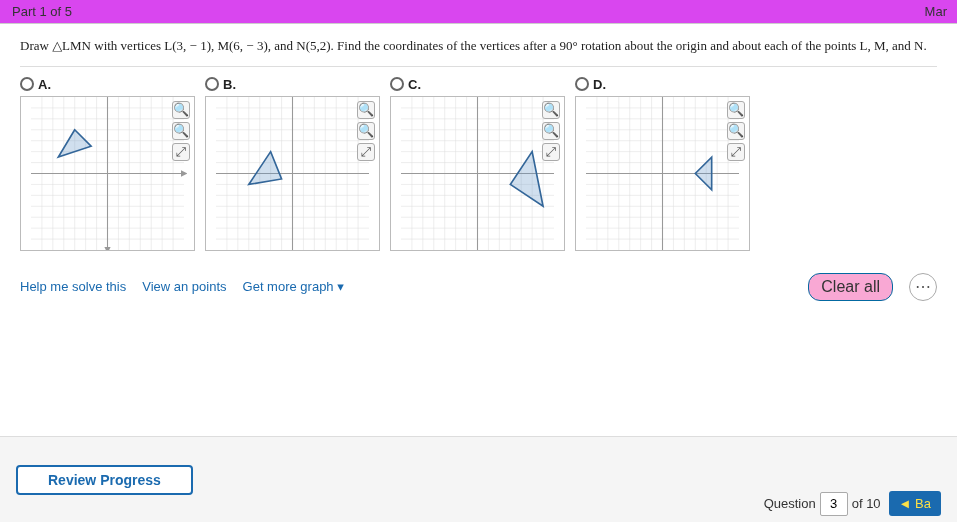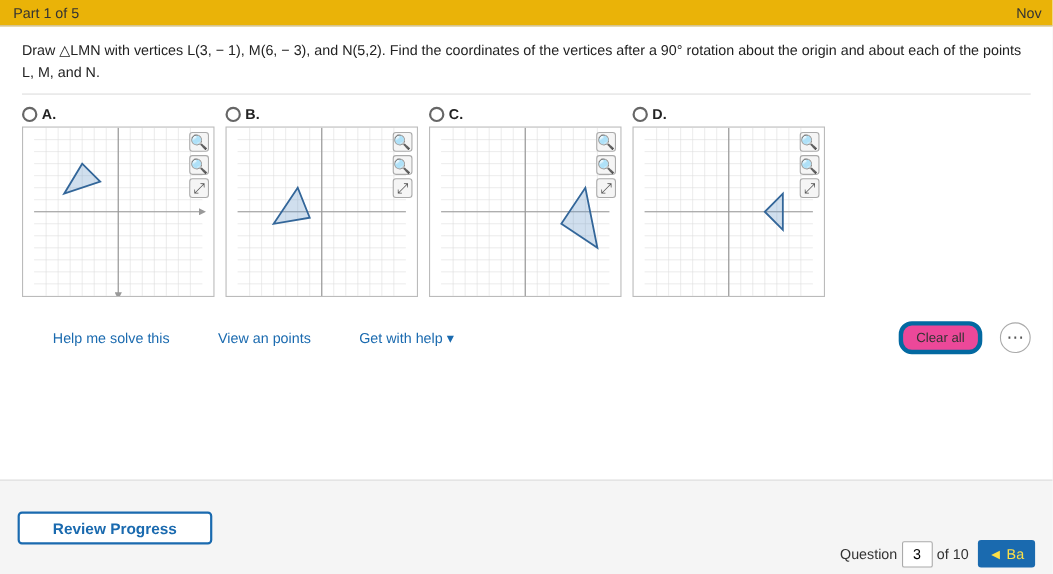--- a/index.html
+++ b/index.html
@@ -13,21 +13,21 @@
     }
     .main-container {
       background: #fff;
       width: 957px;
       height: 522px;
       display: flex;
       flex-direction: column;
       position: relative;
     }
     .top-bar {
-      background: #eab308;
+      background: #d946ef;
       padding: 4px 12px;
       font-size: 13px;
       color: #333;
       border-bottom: 1px solid #ccc;
       display: flex;
       align-items: center;
       justify-content: space-between;
     }
     .nov-label {
       position: absolute;
@@ -42,20 +42,21 @@
       display: flex;
       flex-direction: column;
     }
     .question-text {
       font-size: 13px;
       color: #222;
       line-height: 1.5;
       border-bottom: 1px solid #ddd;
       padding-bottom: 10px;
       margin-bottom: 10px;
+      font-family: Liberation Serif, serif;
     }
     .choose-label {
       font-size: 13px;
       color: #222;
       margin-bottom: 8px;
     }
     .options-row {
       display: flex;
       flex-direction: row;
       gap: 10px;
@@ -127,21 +128,20 @@
       align-items: center;
       gap: 16px;
       margin-top: 12px;
       margin-bottom: 6px;
     }
     .action-link {
       font-size: 13px;
       color: #1a6aaf;
       cursor: pointer;
       text-decoration: none;
-      margin-left: 28px;
     }
     .footer-bar {
       background: #f5f5f5;
       border-top: 1px solid #ddd;
       padding: 6px 16px;
       display: flex;
       align-items: center;
       justify-content: space-between;
     }
     .review-btn {
@@ -178,24 +178,24 @@
     .back-btn {
       background: #1a6aaf;
       color: #fde047;
       border: none;
       padding: 5px 10px;
       font-size: 13px;
       border-radius: 3px;
       cursor: pointer;
     }
     .clear-btn {
-      background: #ec4899;
-      border: 4px solid #0369a1;
+      background: #f9a8d4;
+      border: 1px solid #0369a1;
       color: #333;
-      font-size: 12px;
+      font-size: 16px;
       padding: 4px 12px;
       border-radius: 12px;
       cursor: pointer;
     }
     .dots-btn {
       background: #fff;
       border: 1px solid #aaa;
       border-radius: 50%;
       width: 28px;
       height: 28px;
@@ -226,21 +226,21 @@
     .arrow-head {
       fill: #999;
     }
   </style>
 </head>
 <body>
 <div class="main-container">
 
   <div class="top-bar">
     <span class="part-label">Part 1 of 5</span>
-    <span class="nov-label">Nov</span>
+    <span class="nov-label">Mar</span>
   </div>
 
   <div class="content-area">
 
     <div class="question-text">
       <span>Draw △LMN with vertices L(3, − 1), M(6, − 3), and N(5,2). Find the coordinates of the vertices after a 90° rotation about the origin and about each of the points L, M, and N.</span>
     </div>
 
 
     <div class="options-row">
@@ -437,21 +437,21 @@
             <div class="zoom-icon">⤢</div>
           </div>
         </div>
       </div>
 
     </div>
 
     <div class="bottom-actions">
       <a class="action-link">Help me solve this</a>
       <a class="action-link">View an points</a>
-      <a class="action-link">Get with help ▾</a>
+      <a class="action-link">Get more graph ▾</a>
       <div style="flex:1"></div>
       <button class="clear-btn">Clear all</button>
       <div class="dots-btn">⋯</div>
     </div>
 
   </div>
 
   <div class="footer-bar">
     <button class="review-btn">Review Progress</button>
     <div class="footer-right">

